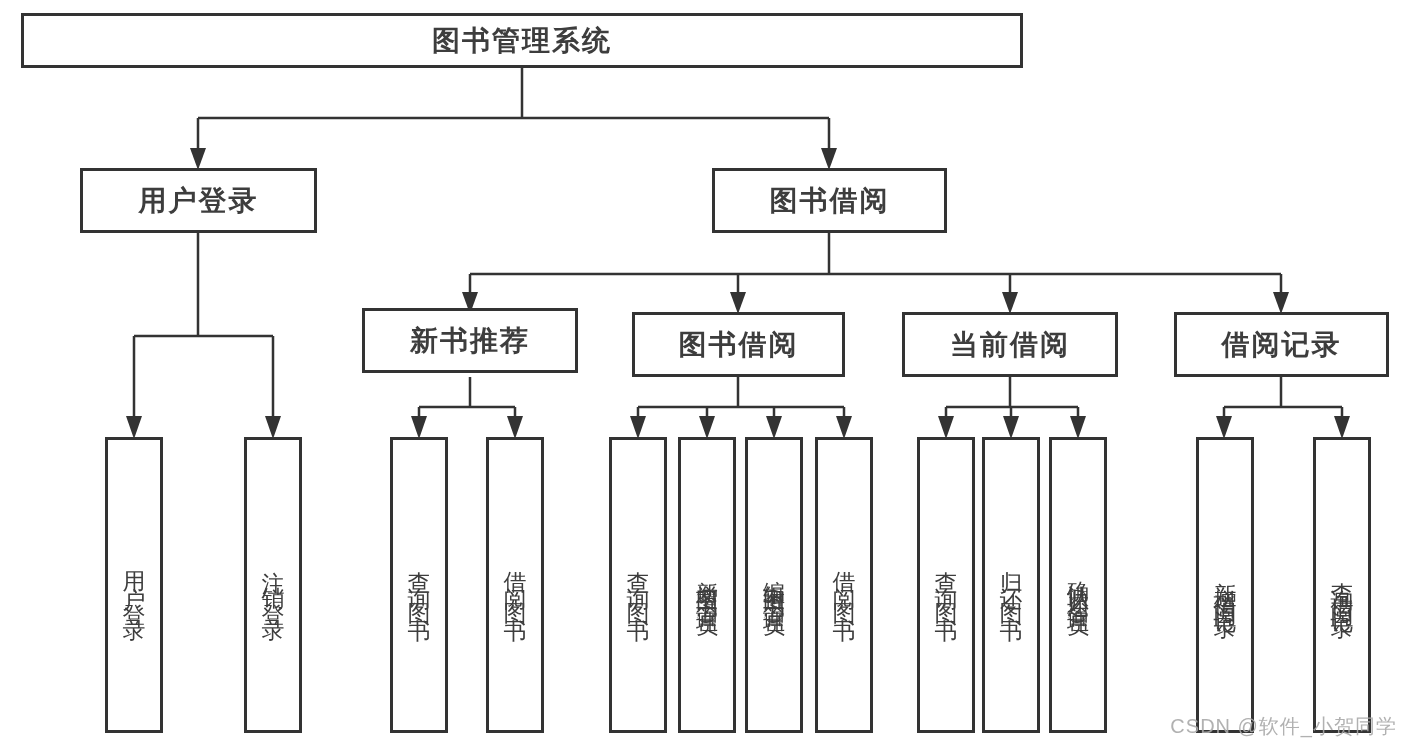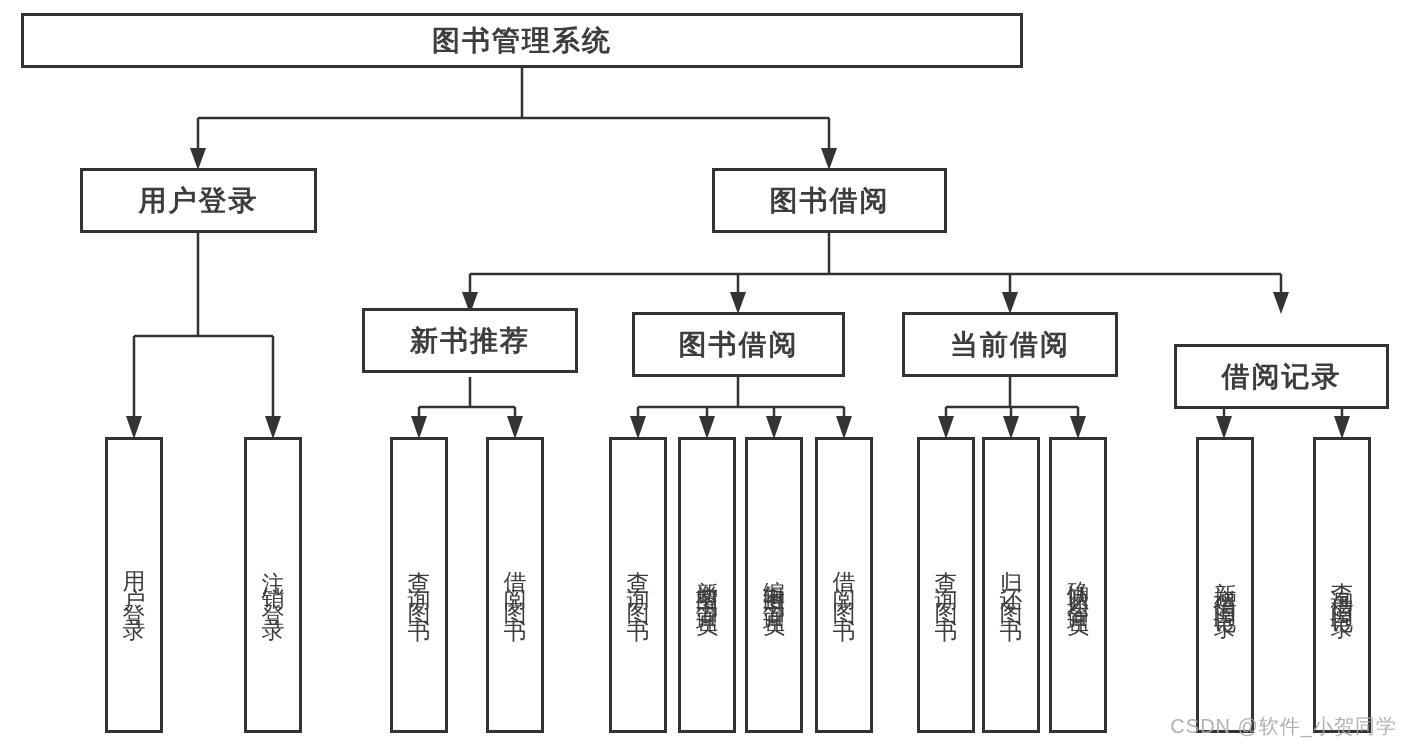--- a/index.html
+++ b/index.html
@@ -33,21 +33,21 @@
     letter-spacing: 2px;
     white-space: nowrap;
     font-weight: bold;
   }
   .root-node   { left: 21px;  top: 13px;  width: 1002px; height: 55px; }
   .l2a         { left: 80px;  top: 168px; width: 237px;  height: 65px; }
   .l2b         { left: 712px; top: 168px; width: 235px;  height: 65px; }
   .l3a         { left: 362px; top: 308px; width: 216px;  height: 65px; }
   .l3b         { left: 632px; top: 312px; width: 213px;  height: 65px; }
   .l3c         { left: 902px; top: 312px; width: 216px;  height: 65px; }
-  .l3d         { left: 1174px;top: 312px; width: 215px;  height: 65px; margin-top: 32px; }
+  .l3d         { left: 1174px;top: 312px; width: 215px;  height: 65px; }
   .leaf {
     top: 437px;
     width: 58px;
     height: 296px;
     border-width: 3px;
     writing-mode: vertical-rl;
     text-orientation: mixed;
     font-size: 23px;
     line-height: 1;
   }

